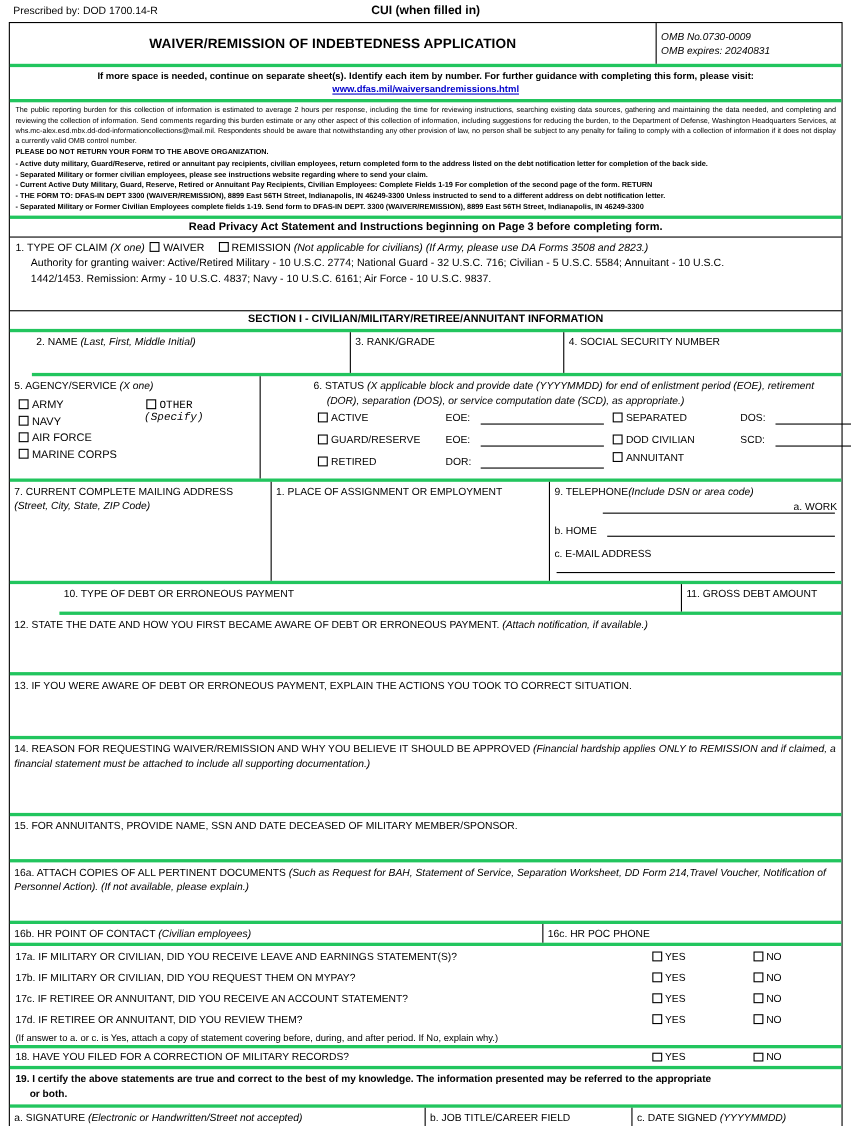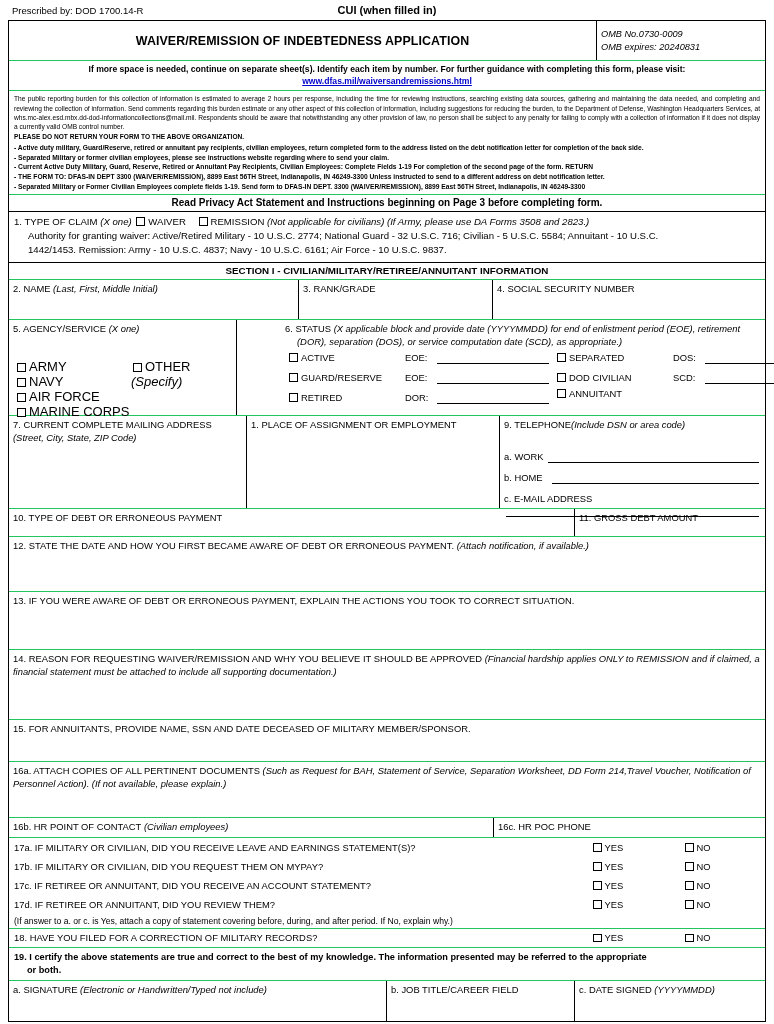--- a/index.html
+++ b/index.html
@@ -20,21 +20,21 @@
   
   .topstrip { position: relative; height: 16px; }
   .prescribed { position: absolute; left: 4px; top: 1px; font-size: 9.5px; }
   .cui-top { position: absolute; left: 0; right: 0; top: 0px; text-align: center;
              font-weight: bold; font-size: 11px; }
 
   
   .frame { border: 1.6px solid #000; width: 758px; }
 
   .row { display: flex; }
-  .bb { border-bottom: 1px solid #22c55e; }
+  .bb { border-bottom: 3px solid #22c55e; }
   .bb2 { border-bottom: 1.6px solid #000; }
   .br { border-right: 1px solid #000; }
   .cell { padding: 2px 4px; }
 
   
   .titleband { height: 40px; }
   .title-main { flex: 1; display: flex; align-items: center; justify-content: center; }
   .title-main span { font-weight: bold; font-size: 12.4px; letter-spacing: .1px; }
   .omb { width: 168px; display: flex; flex-direction: column; align-items: flex-start;
          justify-content: center; font-style: italic; font-size: 9.2px; line-height: 1.35; }
@@ -46,62 +46,62 @@
   
   .burden { padding: 3px 5px 2px 5px; font-size: 6.6px; line-height: 1.42; }
   .burden p { margin: 0; text-align: justify; }
   .burden .bold { font-weight: bold; }
   .bullets { margin-top: 2px; }
   .bullets div { font-weight: bold; font-size: 6.7px; line-height: 1.45; }
 
   .readprivacy { text-align: center; font-weight: bold; font-size: 10px; padding: 2.5px 0; }
 
   
-  .item1 { padding: 3px 5px 4px 5px; font-size: 9.6px; line-height: 1.5; }
+  .item1 { padding: 3px 5px 20px 5px; font-size: 9.6px; line-height: 1.5; }
   .item1 .l2 { padding-left: 14px; }
   .it { font-style: italic; }
 
   .sectionbar { text-align: center; font-weight: bold; font-size: 9.8px; padding: 2.5px 0; }
 
   
   .cb { display: inline-block; width: 9px; height: 9px; border: 1px solid #000;
         background: #fff; vertical-align: -1px; margin: 0 3px 0 2px; }
   .cb-sm { width: 8.5px; height: 8.5px; }
 
   
-  .r-name { height: 40px; }
+  .r-name { height: 40px; margin-left: 20px; }
   .c-name { width: 290px; }
   .c-rank { width: 194px; }
   .c-ssn  { flex: 1; }
 
   
   .r-status { height: 96px; }
   .c-agency { width: 228px; }
   .c-status { flex: 1; margin-left: 44px; }
-  .agency-grid { margin-top: 24px; position: relative; height: 62px; font-size: 13px; }
+  .agency-grid { margin-top: 6px; position: relative; height: 62px; font-size: 10px; }
   .agency-grid .ln { position: absolute; left: 2px; }
-  .agency-grid .other { position: absolute; left: 118px; top: 0; }
+  .agency-grid .other { position: absolute; left: 118px; top: 0; font-family: Liberation Mono, monospace; }
   .status-head { font-size: 9.4px; line-height: 1.42; }
   .status-head .l2 { padding-left: 12px; }
   .status-grid { position: relative; height: 60px; margin-top: 4px; font-size: 9.4px; }
   .sg { position: absolute; }
   .uline { display: inline-block; border-bottom: 1px solid #000; height: 10px; }
 
   
   .r-addr { height: 93px; }
   .c-addr { width: 238px; }
   .c-place { width: 253px; }
   .c-tel { flex: 1; }
   .tel-line { position: relative; font-size: 9.4px; }
   .tel-rule { border-bottom: 1px solid #000; position: absolute; }
 
   
   .lbl { font-size: 9.4px; line-height: 1.45; }
 
-  .r-debt { height: 28px; }
+  .r-debt { height: 28px; margin-left: 45px; }
   .c-debt { width: 566px; }
   .c-gross { flex: 1; }
 
   .b12 { height: 55px; }
   .b13 { height: 58px; }
   .b14 { height: 70px; }
   .b15 { height: 42px; }
   .b16a { height: 56px; }
 
   .r-hr { height: 20px; }
@@ -267,21 +267,21 @@
         <span class="lbl">7. CURRENT COMPLETE MAILING ADDRESS</span>
         <span class="lbl it ind">(Street, City, State, ZIP Code)</span>
       </div>
       <div class="cell br c-place">
         <span class="lbl">1. PLACE OF ASSIGNMENT OR EMPLOYMENT</span>
       </div>
       <div class="cell c-tel">
         <div class="lbl">
           <span>9. TELEPHONE</span><span class="it">(Include DSN or area code)</span>
         </div>
-        <div class="tel-line" style="height:21px; margin-top:20px;">
+        <div class="tel-line" style="height:21px; margin-top:2px;text-align:right;">
           <span>a. WORK</span>
           <span class="tel-rule" style="left:44px; right:2px; top:11px"></span>
         </div>
         <div class="tel-line" style="height:21px;">
           <span>b. HOME</span>
           <span class="tel-rule" style="left:48px; right:2px; top:11px"></span>
         </div>
         <div class="tel-line" style="height:28px;">
           <span>c. E-MAIL ADDRESS</span>
           <span class="tel-rule" style="left:2px; right:2px; top:23px"></span>
@@ -365,21 +365,21 @@
     </div>
 
     <div class="bb cert">
       <div>19. I certify the above statements are true and correct to the best of my knowledge. The information presented may be referred to the appropriate</div>
       <div class="ind">or both.</div>
     </div>
 
     <div class="row r-sig">
       <div class="cell br c-sig">
         <span class="lbl">a. SIGNATURE</span>
-        <span class="lbl it">(Electronic or Handwritten/Typed not include)</span>
+        <span class="lbl it">(Electronic or Handwritten/Street not accepted)</span>
       </div>
       <div class="cell br c-job">
         <span class="lbl">b. JOB TITLE/CAREER FIELD</span>
       </div>
       <div class="cell c-date">
         <span class="lbl">c. DATE SIGNED</span>
         <span class="lbl it">(YYYYMMDD)</span>
       </div>
     </div>
 

